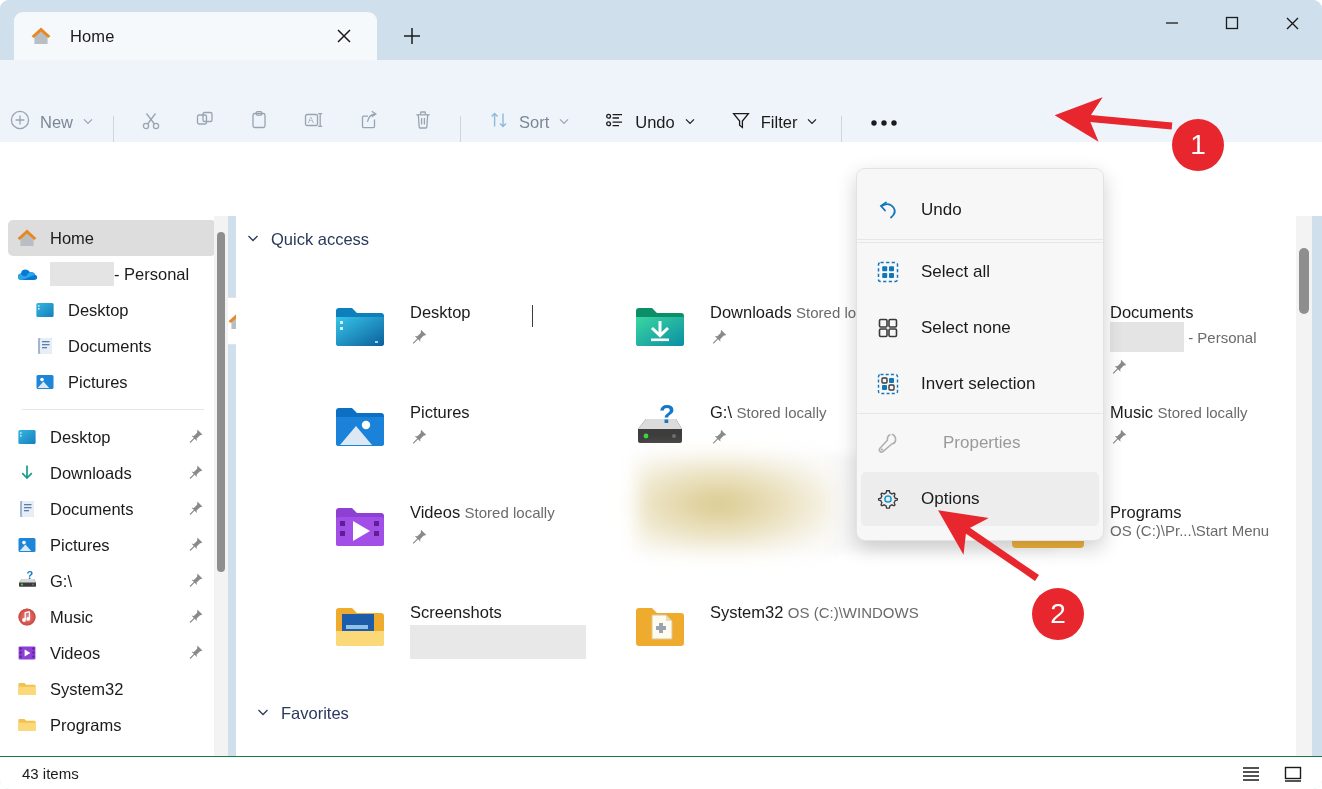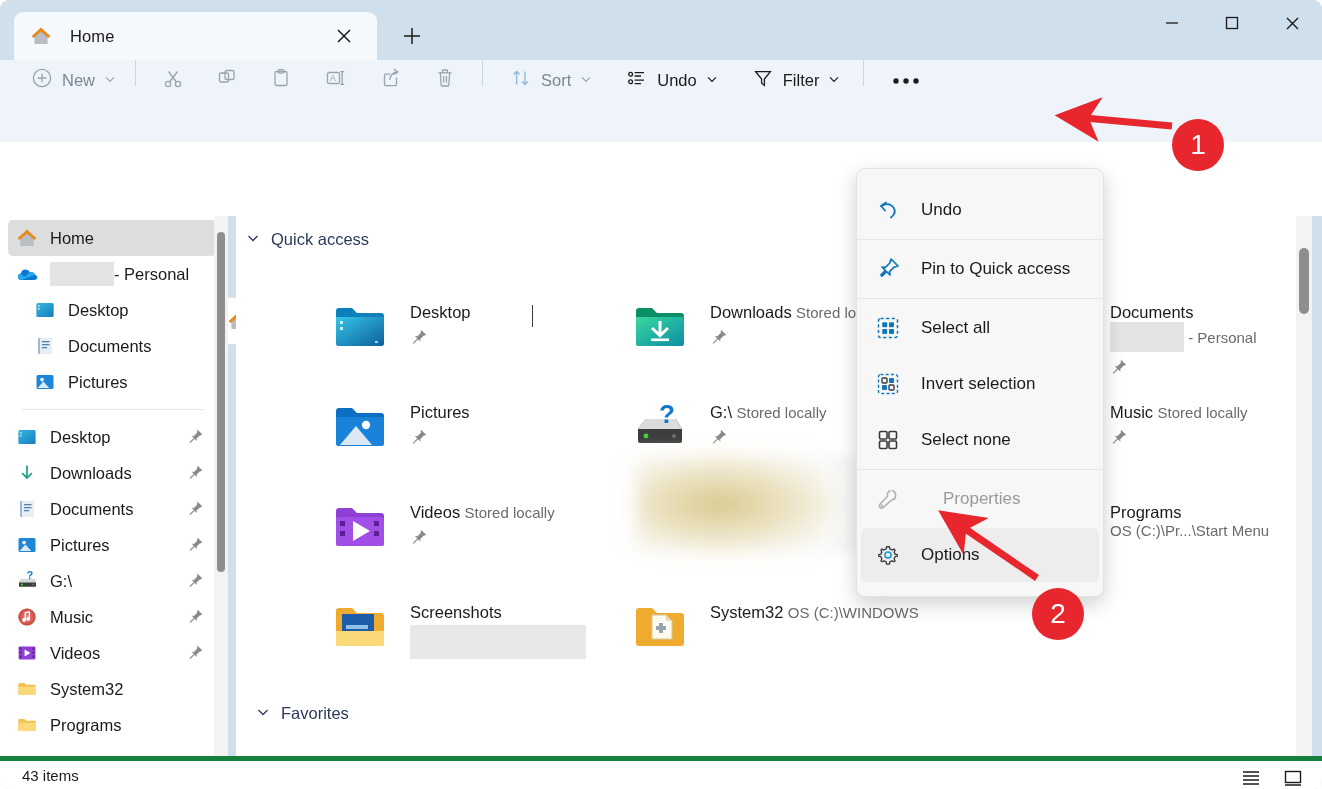--- a/index.html
+++ b/index.html
@@ -45,21 +45,21 @@
     position: absolute; right: 0; top: 0; height: 60px;
     display: flex; align-items: flex-start;
   }
   .wc { width: 60px; height: 46px; display: flex; align-items: center; justify-content: center; cursor: pointer; }
 
   
   .cmdbar {
     position: absolute; left: 0; top: 60px; width: 1322px; height: 82px;
     background: #eef4fa;
   }
-  .cmd-inner { display: flex; align-items: flex-start; height: 82px; padding-left: 22px; }
+  .cmd-inner { display: flex; align-items: flex-end; height: 82px; }
   .cmd-btn {
     display: flex; align-items: center; height: 40px; padding: 0 9px;
     border-radius: 5px; cursor: pointer; color: #7d8794;
   }
   .cmd-btn.dark { color: #1b1b1b; }
   .cmd-label { font-size: 16.5px; margin-left: 9px; }
   .chev { margin-left: 9px; }
   .cmd-sep { width: 1px; height: 26px; background: #ccd6e0; margin: 0 10px; }
 
   
@@ -149,21 +149,21 @@
     background: #f3f3f3;
   }
   .cscroll-thumb {
     position: absolute; right: 13px; top: 248px; width: 10px; height: 66px;
     background: #8e8e8e; border-radius: 5px;
   }
 
   
   .statusbar {
     position: absolute; left: 0; bottom: 0; width: 1322px; height: 33px;
-    background: #ffffff; border-top: 5px solid #15803d;
+    background: #ffffff; border-top: 1px solid #15803d;
     display: flex; align-items: center;
   }
   .status-text { font-size: 15px; color: #1b1b1b; margin-left: 22px; }
   .viewbtns { position: absolute; right: 16px; top: 0; height: 33px; display: flex; align-items: center; gap: 16px; }
   .vb { width: 26px; height: 26px; display: flex; align-items: center; justify-content: center; cursor: pointer; }
 
   
   .ctxmenu {
     position: absolute; left: 856px; top: 140px; width: 248px;
     background: #f7f7f7;
@@ -885,66 +885,58 @@
       <span class="mico">
         <svg width="26" height="26" viewBox="0 0 26 26" fill="none" stroke="#1177bb" stroke-width="1.8" stroke-linecap="round">
           <path d="M6.5 9 Q14 4.5 18.5 10.5 Q22 15.5 16 20.5"></path>
           <path d="M11 5.5 L6 9 L10 13.5"></path>
         </svg>
       </span>
       <span class="mlbl">Undo</span>
     </div>
     <div class="mi-sep"></div>
 
-    <div class="mi">
-      <span class="mico">
-        <svg width="26" height="26" viewBox="0 0 26 26" fill="none" stroke="#1177bb" stroke-width="1.7" stroke-linejoin="round">
-          <path d="M16 3 L23 10 L19 11.2 L14.6 15.6 L15 19 L11.6 15.6 L7 20.2 L5.8 19 L10.4 14.4 L7 11 L10.4 11.4 L14.8 7 Z"></path>
-        </svg>
-      </span>
-      <span class="mlbl">Pin to Quick access</span>
-    </div>
     <div class="mi-sep"></div>
 
     <div class="mi">
       <span class="mico">
         <svg width="26" height="26" viewBox="0 0 26 26">
           <rect x="3.5" y="3.5" width="19" height="19" rx="2" fill="none" stroke="#1177bb" stroke-width="1.5" stroke-dasharray="3.2 2.4"></rect>
           <rect x="7.2" y="7.2" width="5" height="5" rx="1" fill="#1177bb"></rect>
           <rect x="14" y="7.2" width="5" height="5" rx="1" fill="#1177bb"></rect>
           <rect x="7.2" y="14" width="5" height="5" rx="1" fill="#1177bb"></rect>
           <rect x="14" y="14" width="5" height="5" rx="1" fill="#1177bb"></rect>
         </svg>
       </span>
       <span class="mlbl">Select all</span>
     </div>
 
     <div class="mi">
       <span class="mico">
+        <svg width="26" height="26" viewBox="0 0 26 26" fill="none" stroke="#3a3a3a" stroke-width="1.6">
+          <rect x="4.5" y="4.5" width="7.5" height="7.5" rx="1.2"></rect>
+          <rect x="14" y="4.5" width="7.5" height="7.5" rx="1.2"></rect>
+          <rect x="4.5" y="14" width="7.5" height="7.5" rx="1.2"></rect>
+          <rect x="14" y="14" width="7.5" height="7.5" rx="1.2"></rect>
+        </svg>
+      </span>
+      <span class="mlbl">Select none</span>
+    </div>
+
+    <div class="mi">
+      <span class="mico">
         <svg width="26" height="26" viewBox="0 0 26 26">
           <rect x="3.5" y="3.5" width="19" height="19" rx="2" fill="none" stroke="#1177bb" stroke-width="1.4" stroke-dasharray="3 2.2"></rect>
           <rect x="7" y="7" width="5" height="5" rx="1" fill="none" stroke="#3a3a3a" stroke-width="1.4"></rect>
           <rect x="14" y="7" width="5" height="5" rx="1" fill="#1177bb"></rect>
           <rect x="7" y="14" width="5" height="5" rx="1" fill="#1177bb"></rect>
           <rect x="14" y="14" width="5" height="5" rx="1" fill="none" stroke="#3a3a3a" stroke-width="1.4"></rect>
         </svg>
       </span>
       <span class="mlbl">Invert selection</span>
-    </div>
-
-    <div class="mi">
-      <span class="mico">
-        <svg width="26" height="26" viewBox="0 0 26 26" fill="none" stroke="#3a3a3a" stroke-width="1.6">
-          <rect x="4.5" y="4.5" width="7.5" height="7.5" rx="1.2"></rect>
-          <rect x="14" y="4.5" width="7.5" height="7.5" rx="1.2"></rect>
-          <rect x="4.5" y="14" width="7.5" height="7.5" rx="1.2"></rect>
-          <rect x="14" y="14" width="7.5" height="7.5" rx="1.2"></rect>
-        </svg>
-      </span>
-      <span class="mlbl">Select none</span>
     </div>
     <div class="mi-sep"></div>
 
     <div class="mi disabled">
       <span class="mico">
         <svg width="26" height="26" viewBox="0 0 26 26" fill="none" stroke="#b0b0b0" stroke-width="1.6" stroke-linejoin="round">
           <path d="M16.8 4.2 Q21 5.8 20.6 10.2 Q20.2 13.6 16.8 14 L8.2 21.4 Q6.4 22.8 5 21.4 Q3.6 20 5 18.2 L12.4 10.2 Q12 6 15.4 4.6"></path>
           <circle cx="7" cy="19.6" r="1.1" fill="#b0b0b0" stroke="none"></circle>
         </svg>
       </span>

